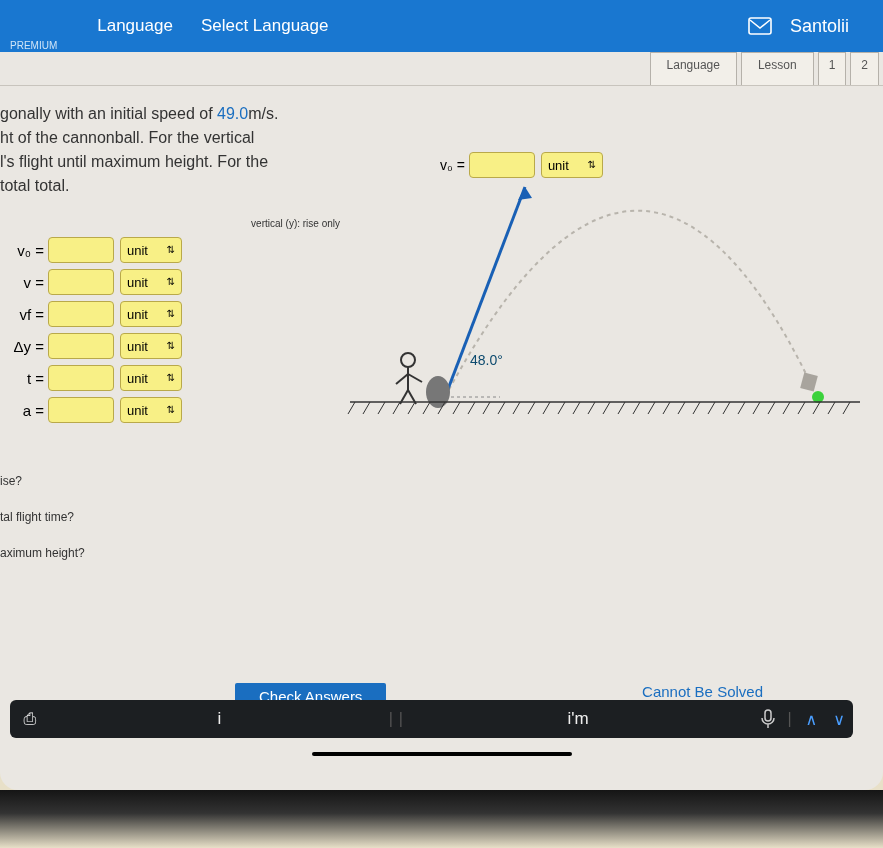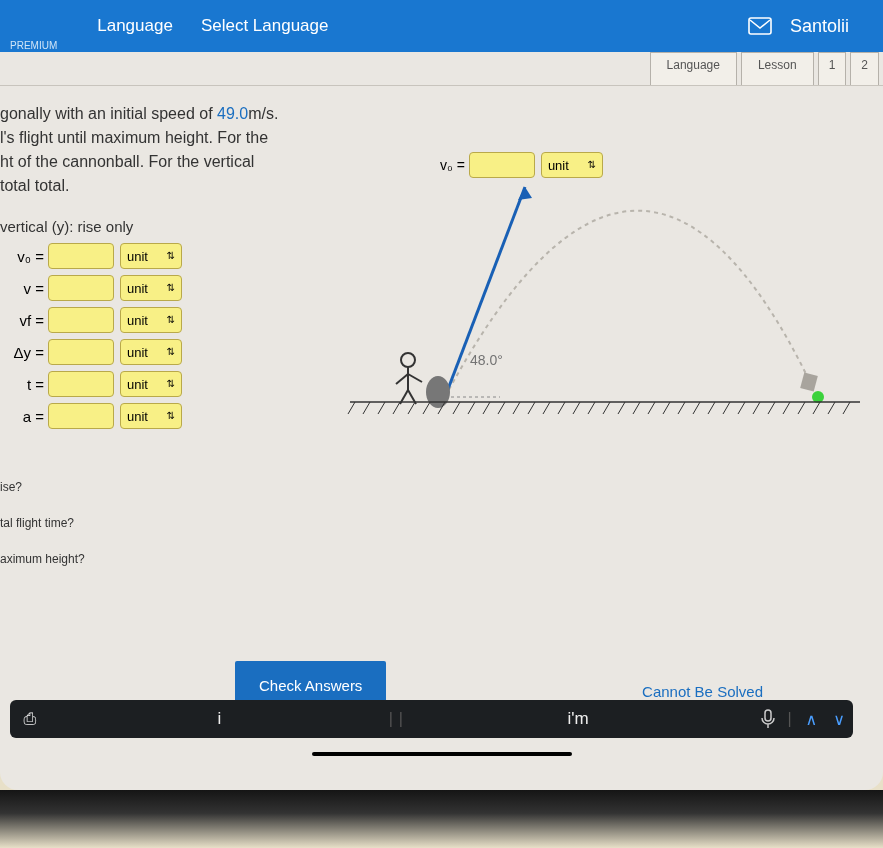--- a/index.html
+++ b/index.html
@@ -12,32 +12,32 @@
   .mail-icon { margin-right: 18px; }
   .user { font-size: 18px; color: #fff; margin-right: 24px; }
   .stats { font-size: 12px; color: #d6e8f9; line-height: 1.4; }
   .tabbar { height: 34px; background: #eae7e2; display: flex; justify-content: flex-end; border-bottom: 1px solid #c8c4bd; }
   .tab { border: 1px solid #b5b1aa; background: #f2efe9; color: #555; font-size: 12px; padding: 5px 16px; margin-right: 4px; cursor: pointer; border-bottom: none; }
   .tab.small { padding: 5px 10px; }
   .content { display: flex; padding: 16px 28px 0 0; }
   .left { flex: 0 0 340px; padding-left: 0; }
   .problem-text { font-size: 16px; color: #333; line-height: 1.5; padding-left: 0px; }
   .problem-text .val { color: #1a6ec0; }
-  .table-title { text-align: left; font-size: 15px; color: #333; margin: 20px 0 8px; }
+  .table-title { text-align: right; font-size: 10px; color: #333; margin: 20px 0 8px; }
   .eq-row { display: flex; align-items: center; margin: 6px 0; }
   .eq-label { width: 48px; text-align: right; font-size: 15px; padding-right: 4px; }
   .eq-input { width: 66px; height: 26px; background: #f8f086; border: 1px solid #b9a94a; border-radius: 4px; margin-right: 6px; }
   .eq-unit { width: 62px; height: 26px; background: #f8f086; border: 1px solid #b9a94a; border-radius: 4px; font-size: 13px; display:flex; align-items:center; justify-content: space-between; padding: 0 6px; cursor:pointer;gap:8px; }
   .chev { font-size: 10px; line-height: 1; }
   .questions { margin-top: 40px; font-size: 12px; color: #333; line-height: 3; padding-left: 0; }
   .diagram { flex: 1; position: relative; }
   .diag-input-group { position: absolute; top: 50px; left: 100px; display: flex; align-items: center; }
   .diag-lbl { font-size: 14px; margin-right: 4px; }
-  .angle-lbl { position: absolute; top: 250px; left: 130px; font-size: 14px; color: #737373; }
-  .check-btn { position: absolute; bottom: 80px; left: 235px; background: #1a6ec0; color: #fff; border: none; padding: 16px 24px; font-size: 15px; border-radius: 2px; cursor: pointer; }
+  .angle-lbl { position: absolute; top: 250px; left: 130px; font-size: 14px; color: #0c4a6e; }
+  .check-btn { position: absolute; bottom: 80px; left: 235px; background: #1a6ec0; color: #fff; border: none; padding: 5px 24px; font-size: 15px; border-radius: 2px; cursor: pointer; }
   .cannot { position: absolute; bottom: 90px; right: 120px; color: #1a6ec0; font-size: 15px; }
   .kb { position: absolute; bottom: 52px; left: 10px; right: 30px; height: 38px; background: #1c1f22; display: flex; align-items: center; color: #eee; border-radius: 6px; }
   .kb-item { flex: 1; text-align: center; font-size: 17px; }
   .kb-sep { color: #555; flex: 0 0 10px; }
   .kb-nav { margin: 0 8px; font-size: 16px; }
   .kb-mic { margin: 0 12px; }
   .home-ind { position: absolute; bottom: 34px; left: 50%; transform: translateX(-50%); width: 260px; height: 4px; background: #000; border-radius: 2px; }
   .bezel { position: absolute; top: 790px; left: 0; right: 0; height: 58px; background: linear-gradient(180deg,#151515 0%, #333 40%, #e8e0c8 100%); }
   svg { display: block; }
 </style>
@@ -64,22 +64,22 @@
     <div class="tab">Language</div>
     <div class="tab">Lesson</div>
     <div class="tab small">1</div>
     <div class="tab small">2</div>
   </div>
 
   <div class="content">
     <div class="left">
       <div class="problem-text">
         <div><span>gonally with an initial speed of </span><span class="val">49.0</span><span>m/s.</span></div>
+        <div>ht of the cannonball. For the vertical</div>
         <div>l's flight until maximum height. For the</div>
-        <div>ht of the cannonball. For the vertical</div>
         <div> total total.</div>
       </div>
 
       <div class="table-title">vertical (y): rise only</div>
       <div id="eq-table">
           <div class="eq-row">
             <span class="eq-label">v₀ =</span>
             <div class="eq-input"></div>
             <div class="eq-unit">
               <span>unit</span>

